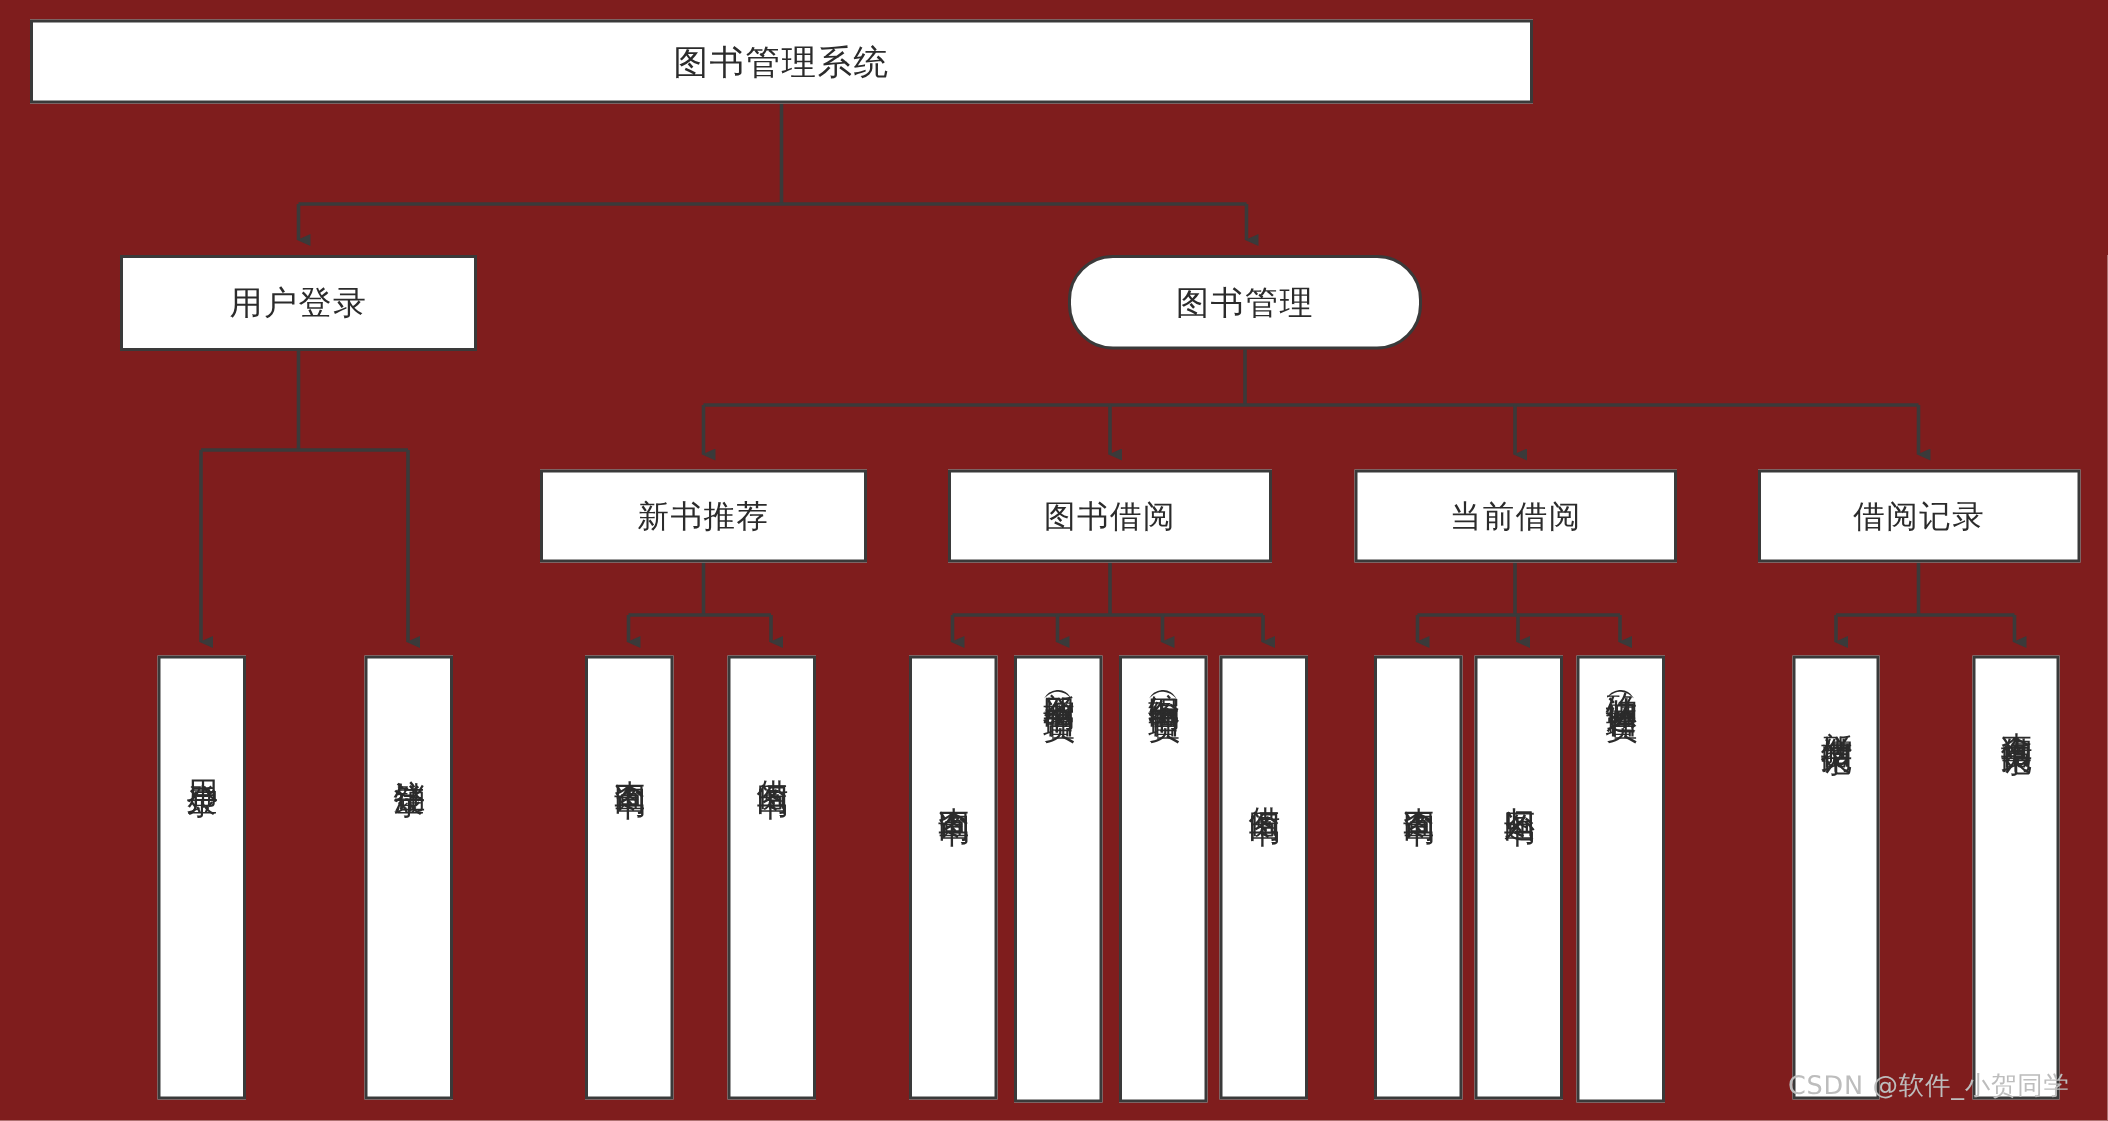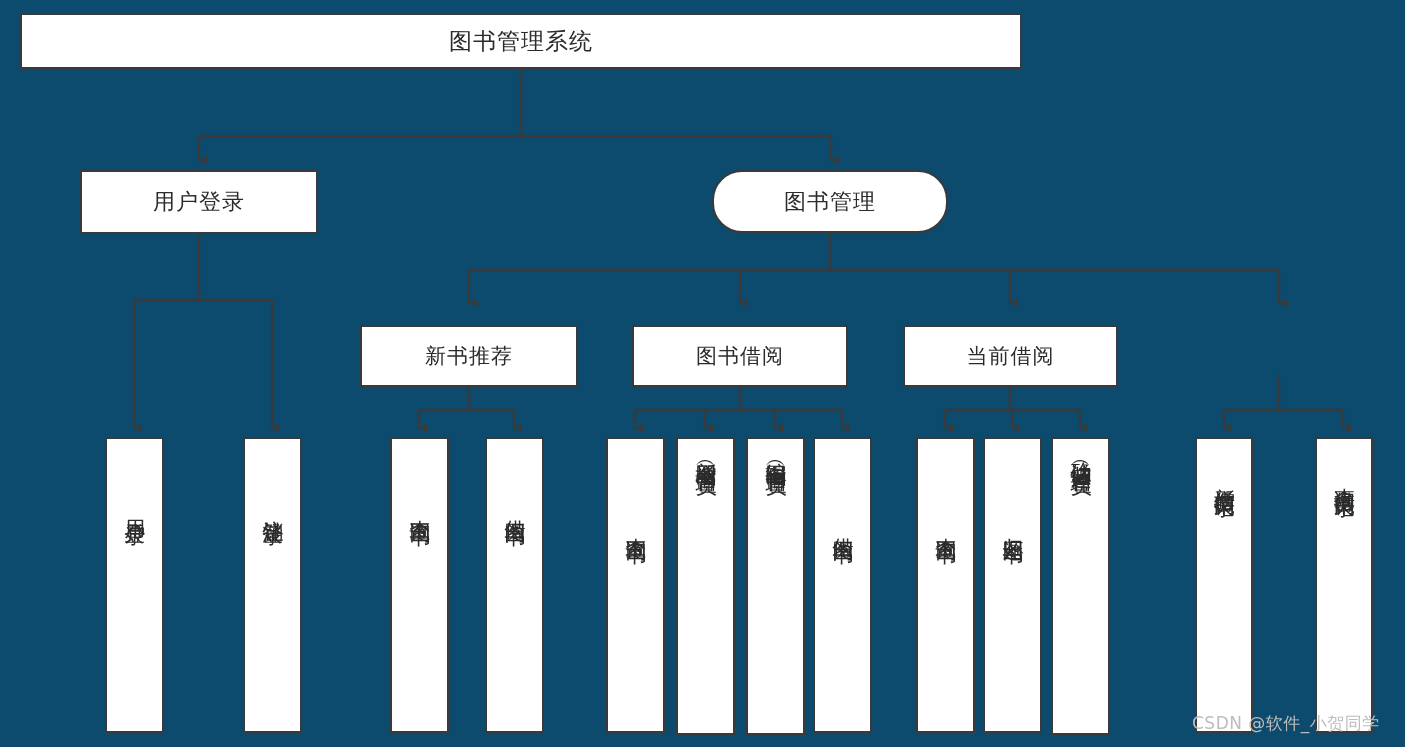--- a/index.html
+++ b/index.html
@@ -1,26 +1,26 @@
 <!DOCTYPE html>
 <html><head>
 <meta charset="utf-8">
 <style>
   html,body{margin:0;padding:0;background:#ffffff;}
   body{width:1405px;height:747px;overflow:hidden;
        font-family:"DejaVu Sans","Liberation Sans",sans-serif;}
-  #stage{position:relative;width:1405px;height:747px;background:#0c4a6e;}
+  #stage{position:relative;width:1405px;height:747px;background:#7f1d1d;}
   svg.wires{position:absolute;left:0;top:0;width:1405px;height:747px;}
 
   .node{position:absolute;box-sizing:border-box;background:#ffffff;
         border:2px solid #3a3a3a;display:flex;align-items:center;
         justify-content:center;color:#2b2b2b;}
   .node.lvl0{font-size:23px;letter-spacing:1px;}
   .node.lvl1{font-size:22px;letter-spacing:1px;}
-  .node.lvl2{font-size:21px;letter-spacing:1px;margin-top:12px;}
+  .node.lvl2{font-size:21px;letter-spacing:1px;}
 
   .leaf{position:absolute;box-sizing:border-box;background:#ffffff;
         border:2px solid #3a3a3a;color:#2b2b2b;
         display:flex;align-items:flex-start;justify-content:center;
         padding-top:4px;}
   .leaf .vtext{writing-mode:vertical-rl;text-orientation:upright;
         font-size:21px;line-height:1.28;letter-spacing:2px;
         white-space:nowrap;}
   .leaf.mid .vtext{margin-top:60px;}
   .leaf.midlow .vtext{margin-top:78px;}
@@ -97,20 +97,23 @@
 
   <div class="node lvl2" style="left:360px;top:313px;width:218px;height:62px;">
     <span>新书推荐</span>
   </div>
   <div class="node lvl2" style="left:632px;top:313px;width:216px;height:62px;">
     <span>图书借阅</span>
   </div>
   <div class="node lvl2" style="left:903px;top:313px;width:215px;height:62px;">
     <span>当前借阅</span>
   </div>
+  <div class="node lvl2" style="left:1172px;top:313px;width:215px;height:62px;">
+    <span>借阅记录</span>
+  </div>
 
   <div class="leaf mid" style="left:105px;top:437px;width:59px;height:296px;">
     <span class="vtext">用户登录</span>
   </div>
   <div class="leaf mid" style="left:243px;top:437px;width:59px;height:296px;">
     <span class="vtext">注销登录</span>
   </div>
 
   <div class="leaf mid" style="left:390px;top:437px;width:59px;height:296px;">
     <span class="vtext">查询图书</span>

